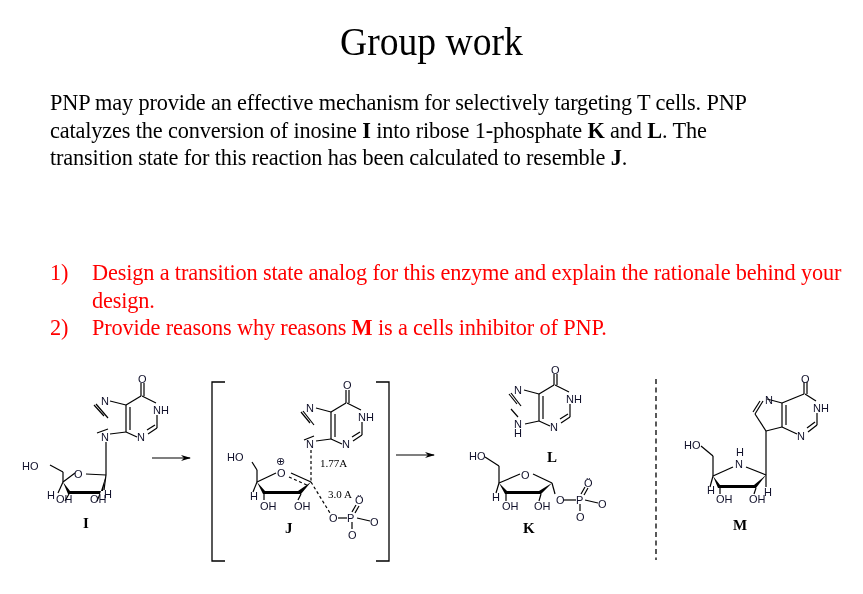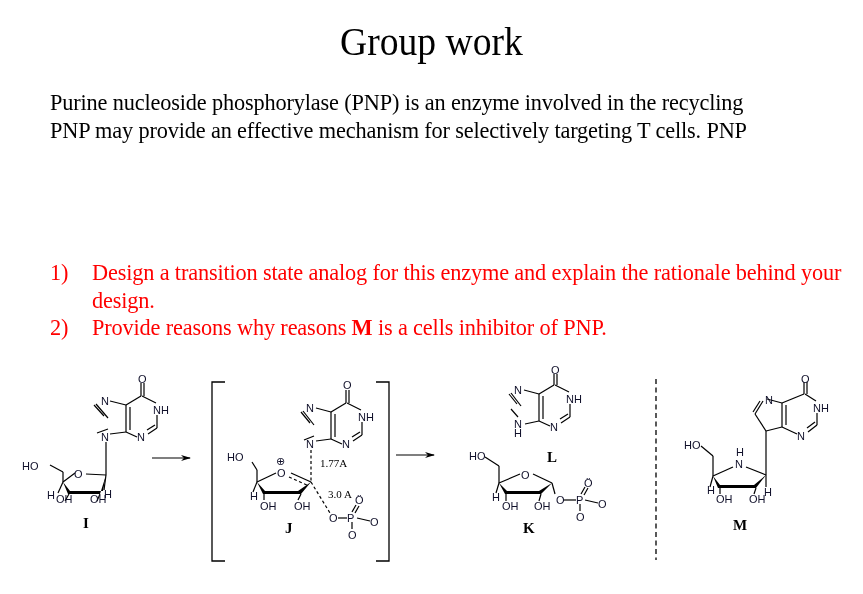--- a/index.html
+++ b/index.html
@@ -20,22 +20,23 @@
   .lbl { font-family: "Liberation Sans", "DejaVu Sans", sans-serif; font-size: 11px; fill: #10102a; }
   .cpd { font-family: "Liberation Serif", "DejaVu Serif", serif; font-size: 15px; font-weight: bold; fill: #000; }
   .dist { font-family: "Liberation Serif", "DejaVu Serif", serif; font-size: 11px; fill: #000; }
 </style>
 </head>
 <body>
 
 <div class="title">Group work</div>
 
 <div class="para">
-  <div>Purine nucleoside phosphorylase (PNP) is an enzyme involved in the recycling</div>
   <div>PNP may provide an effective mechanism for selectively targeting T cells. PNP</div>
+  <div><span>catalyzes the conversion of inosine </span><b>I</b><span> into ribose 1-phosphate </span><b>K</b><span> and </span><b>L</b><span>. The</span></div>
+  <div><span>transition state for this reaction has been calculated to resemble </span><b>J</b><span>.</span></div>
 </div>
 
 <div class="qlist">
   <div class="q">
     <span class="qnum">1)</span>
     <span class="qtext">Design a transition state analog for this enzyme and explain the rationale behind your design.</span>
   </div>
   <div class="q">
     <span class="qnum">2)</span>
     <span class="qtext"><span>Provide reasons why reasons </span><b>M</b><span> is a cells inhibitor of PNP.</span></span>

